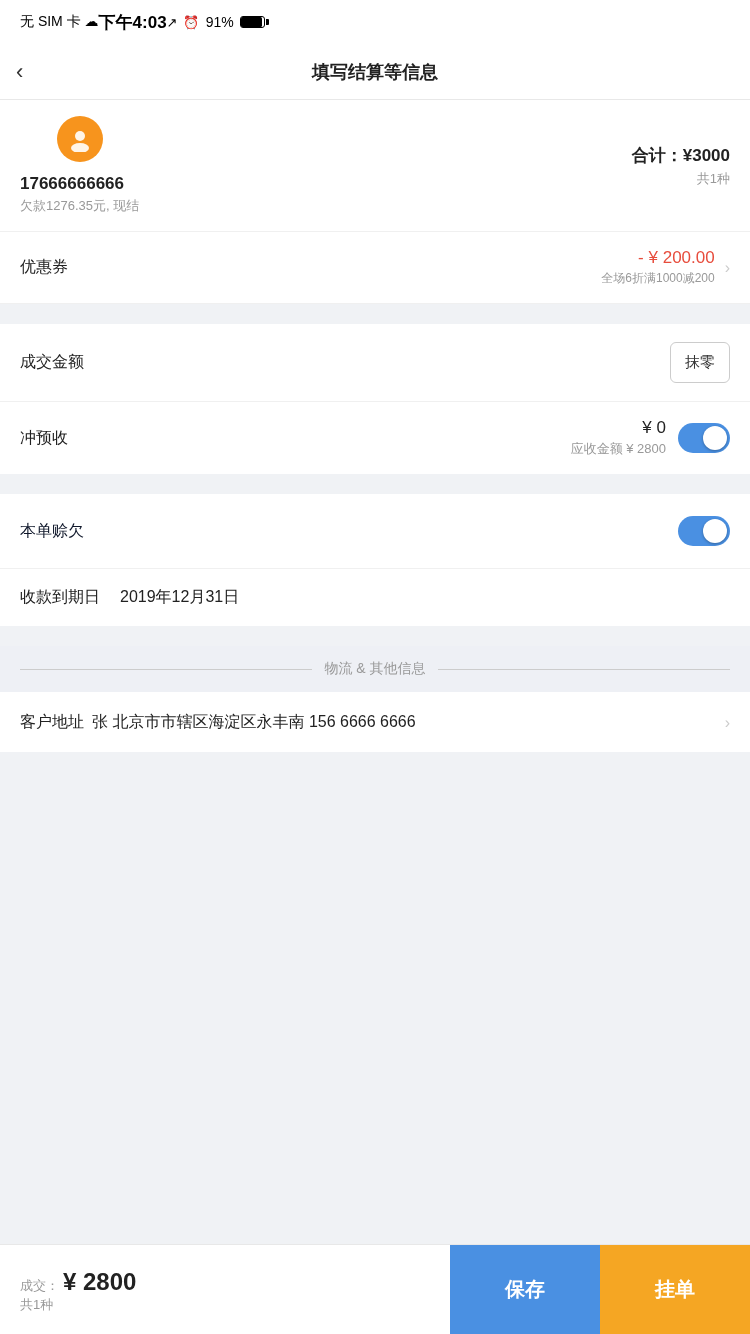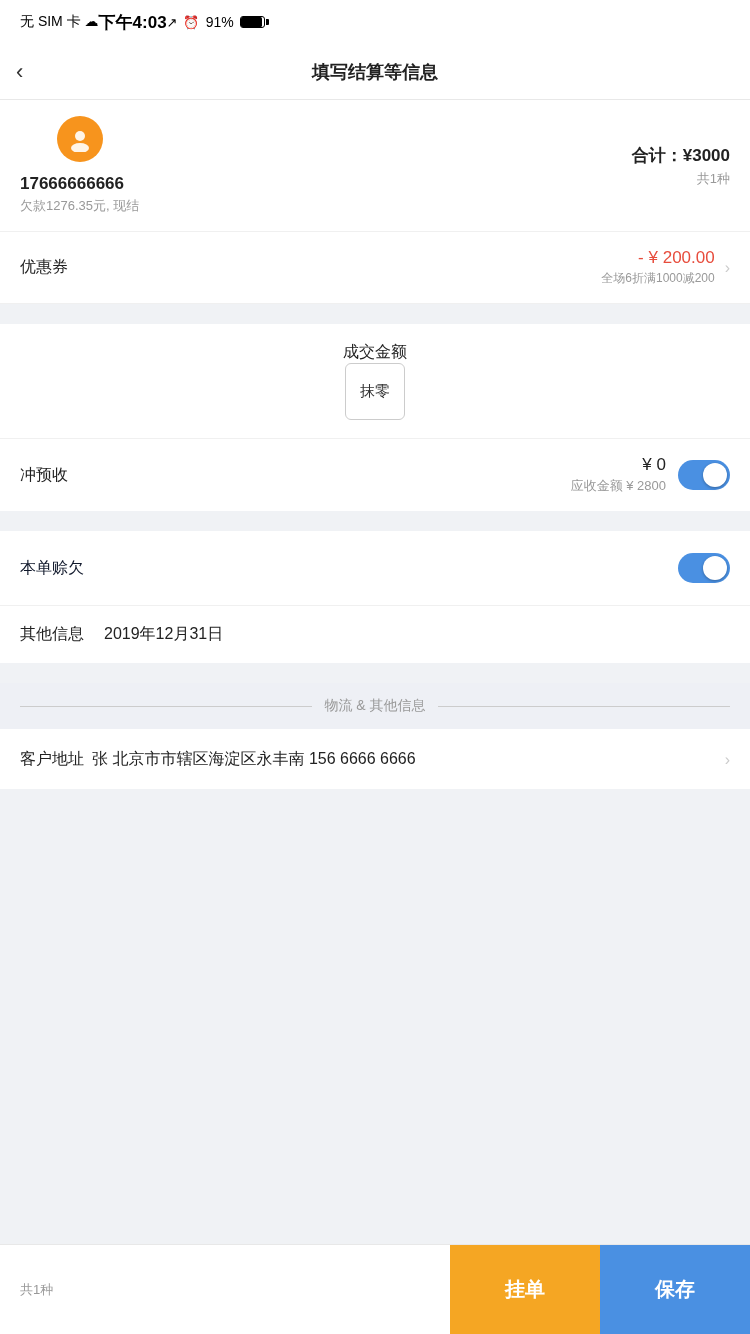--- a/index.html
+++ b/index.html
@@ -126,29 +126,28 @@
     }
 
     
     .amount-row {
       background: #fff;
       display: flex;
       align-items: center;
       justify-content: space-between;
       padding: 18px 20px;
       border-bottom: 1px solid #f0f0f0;
-      flex-direction: column;
     }
     .amount-label { font-size: 16px; color: #222; }
     .amount-right { display: flex; align-items: center; gap: 12px; }
     .amount-value { font-size: 32px; font-weight: 700; color: #4a90e2; }
     .round-btn {
       border: 1px solid #ccc;
       border-radius: 6px;
-      padding: 18px 14px;
+      padding: 10px 14px;
       font-size: 15px;
       color: #333;
       background: #fff;
       cursor: pointer;
     }
     .amount-sub { font-size: 13px; color: #999; margin-top: 2px; text-align: right; }
     .amount-right-col { text-align: right; }
 
     
     .prepay-row {
@@ -349,21 +348,21 @@
 
   <div class="section-divider"></div>
 
   <div class="card">
     <div class="debt-row">
       <div class="debt-label">本单赊欠</div>
       <div class="toggle"></div>
     </div>
 
     <div class="duedate-row">
-      <div class="duedate-label">其他信息</div>
+      <div class="duedate-label">收款到期日</div>
       <div class="duedate-value">2019年12月31日</div>
     </div>
   </div>
 
   <div class="section-divider"></div>
 
   <div class="section-header">
     <div class="section-header-line"></div>
     <div class="section-header-text">物流 &amp; 其他信息</div>
     <div class="section-header-line"></div>
@@ -376,17 +375,21 @@
       <span class="address-chevron">›</span>
     </div>
   </div>
 
   <div class="section-divider" style="height:200px;"></div>
 
 </div>
 
 <div class="bottom-bar">
   <div class="bottom-summary">
+    <div style="display:flex;align-items:baseline;gap:4px;">
+      <span class="bottom-summary-top">成交：</span>
+      <span class="bottom-summary-amount">¥ 2800</span>
+    </div>
     <div class="bottom-summary-top">共1种</div>
   </div>
+  <div class="bottom-btn btn-save">保存</div>
   <div class="bottom-btn btn-pending">挂单</div>
-  <div class="bottom-btn btn-save">保存</div>
 </div>
 
 </body></html>

